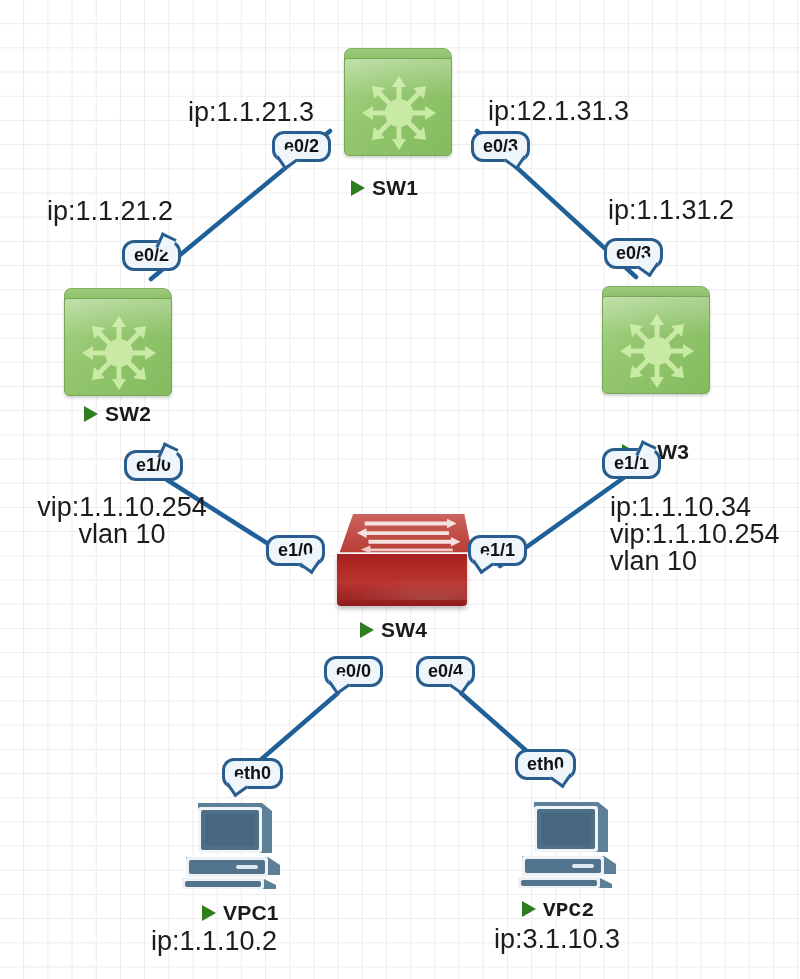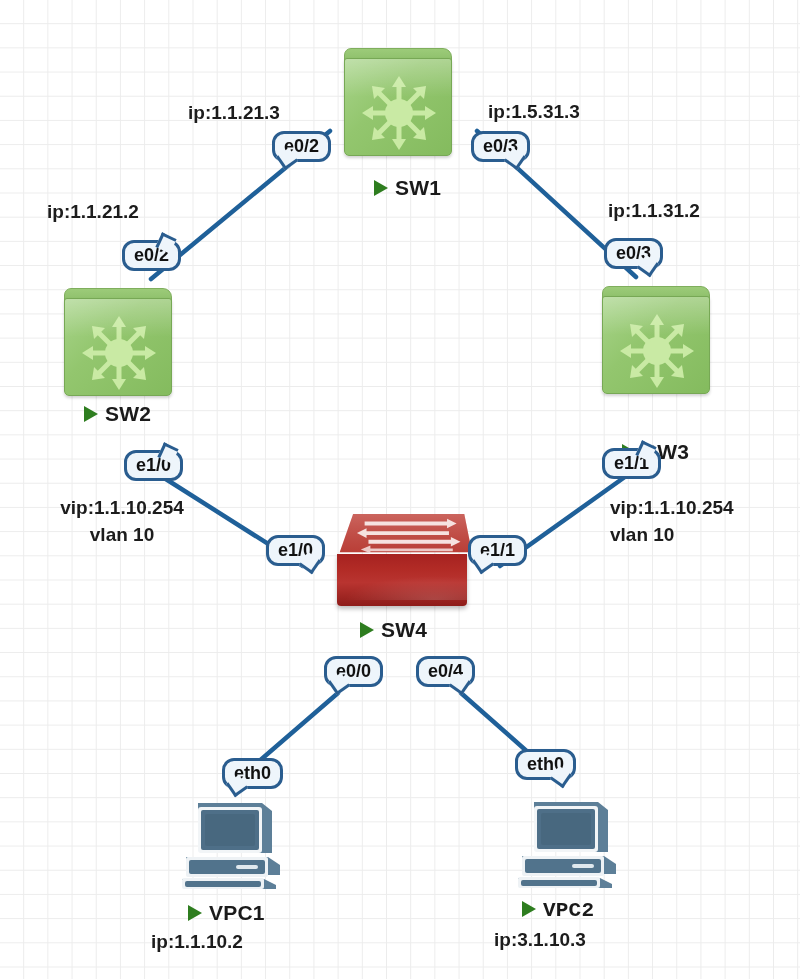--- a/index.html
+++ b/index.html
@@ -90,25 +90,24 @@
     width: 0; height: 0;
     border-left: 14px solid #2e7d1f;
     border-top: 8px solid transparent;
     border-bottom: 8px solid transparent;
     vertical-align: -1px;
     margin-right: 7px;
   }
 
   .iptext {
     position: absolute;
-    font-size: 19px;
+    font-size: 27px;
     color: #1c1c1c;
     white-space: nowrap;
     line-height: 27px;
-    font-weight: bold;
   }
   .iptext.center { text-align: center; }
   .iptext.left { text-align: left; }
 
   
   .port {
     position: absolute;
     height: 31px;
     min-width: 46px;
     padding: 0 9px;
@@ -178,25 +177,25 @@
           <path d="M3 40 l11 -7 v14 z"></path>
           <path d="M77 40 l-11 7 v-14 z"></path>
           <path d="M13 13 l13 2 l-11 11 z"></path>
           <path d="M67 67 l-13 -2 l11 -11 z"></path>
           <path d="M67 13 l-2 13 l-11 -11 z"></path>
           <path d="M13 67 l2 -13 l11 11 z"></path>
         </g>
       </svg>
     </div>
   </div>
-  <div class="nodename" style="left:374px; top:176px;">
+  <div class="nodename" style="left:351px; top:176px;">
     <span class="tri"></span><span>SW1</span>
   </div>
   <div class="iptext left" style="left:188px; top:99px;">ip:1.1.21.3</div>
-  <div class="iptext left" style="left:488px; top:98px;">ip:1.5.31.3</div>
+  <div class="iptext left" style="left:488px; top:98px;">ip:12.1.31.3</div>
   <div class="port" style="left:272px; top:131px;">
     <span>e0/2</span>
     <span class="tail tail-bl"></span>
   </div>
   <div class="port" style="left:471px; top:131px;">
     <span>e0/3</span>
     <span class="tail tail-br"></span>
   </div>
 
   <div class="node gsw" style="left:60px; top:288px;">
@@ -278,20 +277,21 @@
   <div class="iptext left" style="left:608px; top:197px;text-align:center;">ip:1.1.31.2</div>
   <div class="port" style="left:604px; top:238px;">
     <span>e0/3</span>
     <span class="tail tail-br"></span>
   </div>
   <div class="port" style="left:602px; top:448px;">
     <span>e1/1</span>
     <span class="tail tail-tr"></span>
   </div>
   <div class="iptext left" style="left:610px; top:494px; width:190px;">
+    <div>ip:1.1.10.34</div>
     <div>vip:1.1.10.254</div>
     <div>vlan 10</div>
   </div>
 
   <div class="node rsw" style="left:329px; top:512px;">
     <svg class="rtop" width="146" height="48" viewBox="0 0 146 48">
       <path d="M22 2 L138 2 L146 42 L8 42 Z" fill="#c0443c"></path>
       <path d="M22 2 L138 2 L146 42 L8 42 Z" fill="url(#rg)" opacity=".5"></path>
       <defs>
         <linearGradient id="rg" x1="0" y1="0" x2="0" y2="1">
@@ -338,21 +338,21 @@
         <path d="M10 62 L92 62 L104 70 L104 80 L22 80 L10 72 Z" fill="#5d7f98"></path>
         <rect x="10" y="62" width="82" height="20" rx="2" fill="#eef2f5"></rect>
         <rect x="13" y="65" width="76" height="14" rx="2" fill="#51738c"></rect>
         <rect x="60" y="70" width="22" height="4" rx="2" fill="#dfe8ee"></rect>
         <path d="M6 84 L88 84 L100 90 L100 94 L18 94 L6 90 Z" fill="#5d7f98"></path>
         <rect x="6" y="83" width="82" height="11" rx="2" fill="#eef2f5"></rect>
         <rect x="9" y="86" width="76" height="6" rx="2" fill="#51738c"></rect>
       </g>
     </svg>
   </div>
-  <div class="nodename" style="left:188px; top:901px;">
+  <div class="nodename" style="left:202px; top:901px;">
     <span class="tri"></span><span>VPC1</span>
   </div>
   <div class="iptext left" style="left:151px; top:928px;">ip:1.1.10.2</div>
   <div class="port" style="left:222px; top:758px;">
     <span>eth0</span>
     <span class="tail tail-bl"></span>
   </div>
 
   <div class="node pc" style="left:512px; top:794px;">
     <svg width="108" height="100" viewBox="0 0 108 100">

